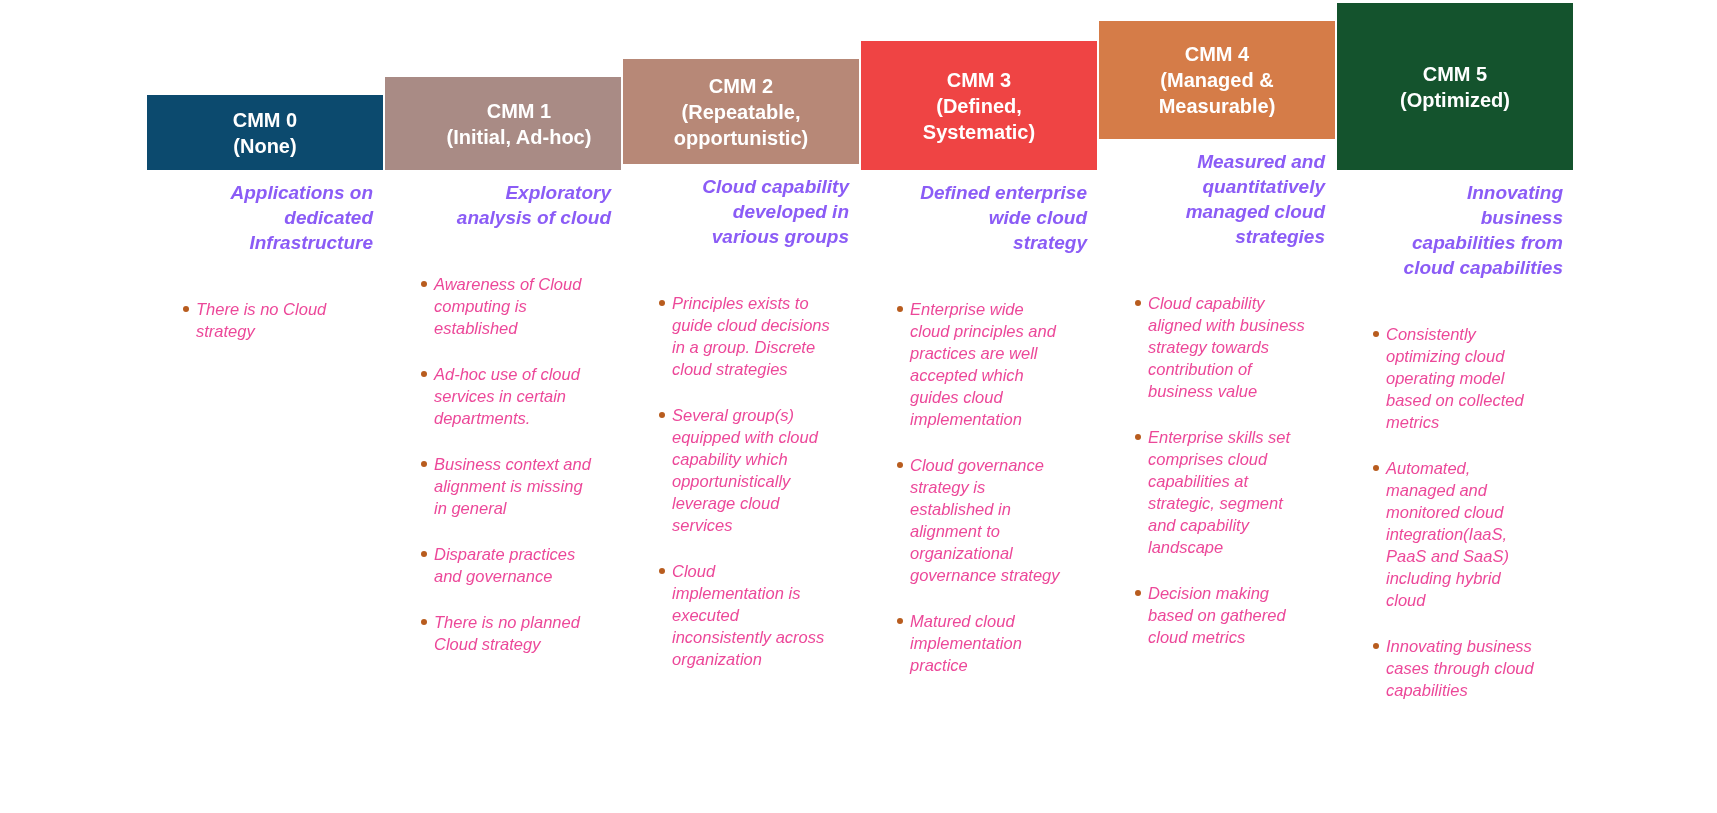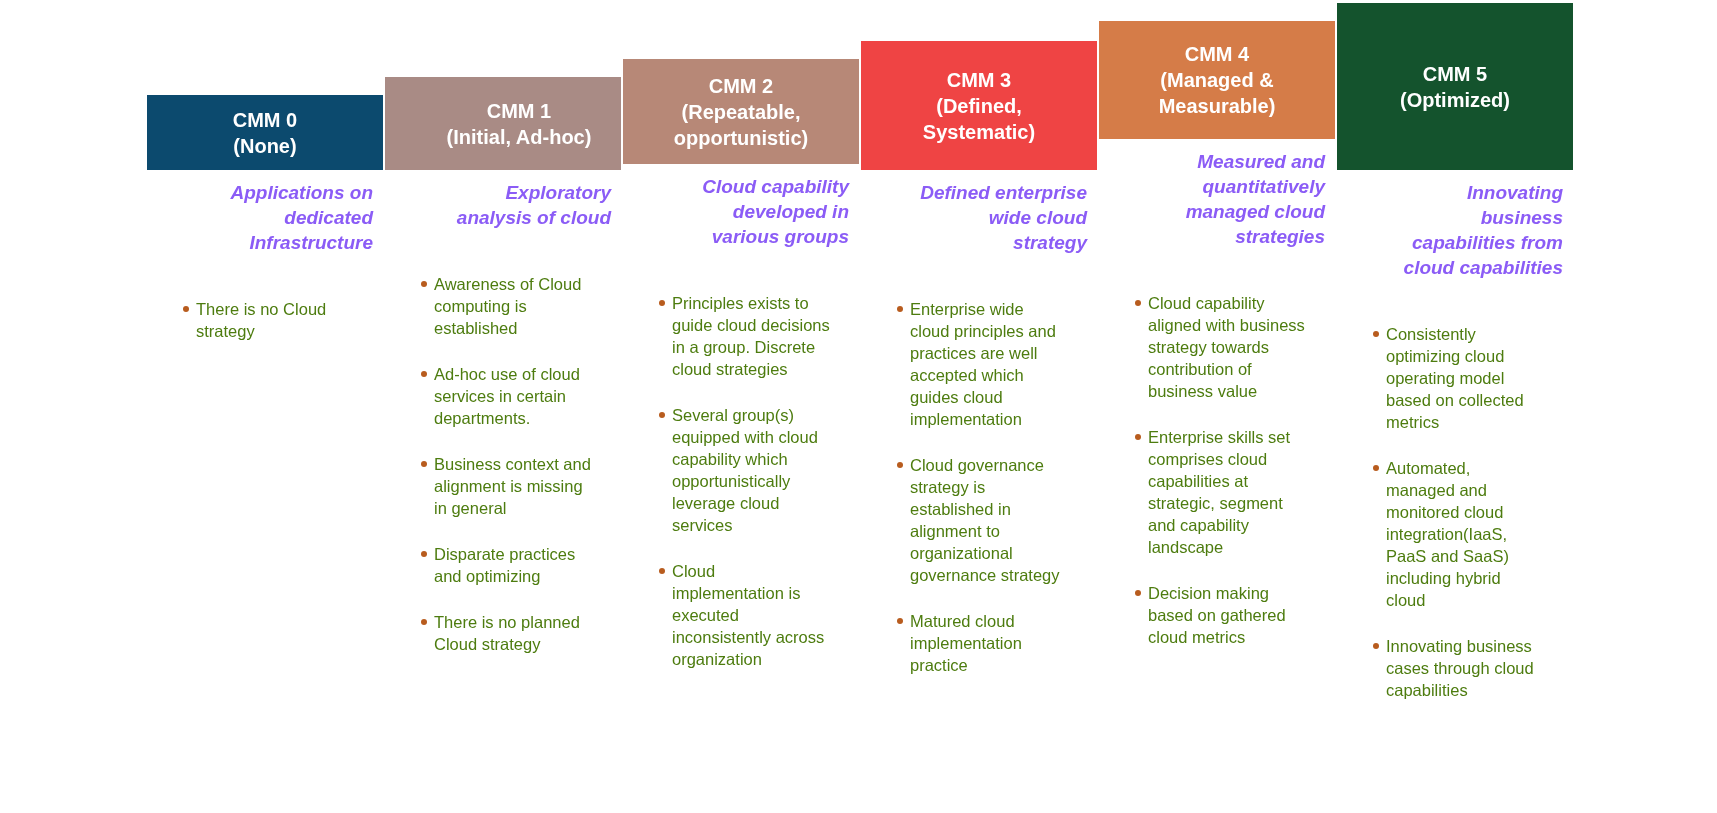--- a/index.html
+++ b/index.html
@@ -54,21 +54,22 @@
   .bullets {
     list-style: none;
     margin: 43px 0 0 0;
     padding: 0 2px 0 36px;
   }
   .bullets li {
     position: relative;
     padding-left: 13px;
     font-size: 16.5px;
     line-height: 22px;
-    color: #4d7c0f;
+    color: #ec4899;
+    font-style: italic;
   }
   .bullets li + li { margin-top: 24px; }
   .dot {
     position: absolute;
     left: 0;
     top: 8px;
     width: 6px;
     height: 6px;
     border-radius: 50%;
     background: #b85c1e;
@@ -102,21 +103,21 @@
         <li><span class="dot" style="background-color: rgb(184, 92, 30);"></span><span class="btext">Awareness of Cloud
 computing is
 established</span></li>
         <li><span class="dot" style="background-color: rgb(184, 92, 30);"></span><span class="btext">Ad-hoc use of cloud
 services in certain
 departments.</span></li>
         <li><span class="dot" style="background-color: rgb(184, 92, 30);"></span><span class="btext">Business context and
 alignment is missing
 in general</span></li>
         <li><span class="dot" style="background-color: rgb(184, 92, 30);"></span><span class="btext">Disparate practices
-and optimizing</span></li>
+and governance</span></li>
         <li><span class="dot" style="background-color: rgb(184, 92, 30);"></span><span class="btext">There is no planned
 Cloud strategy</span></li>
       </ul>
     </div>
 
     <div class="col c2">
       <div class="header" style="background-color: rgb(183, 136, 119);">CMM 2
 (Repeatable,
 opportunistic)</div>
       <div class="subtitle">Cloud capability

